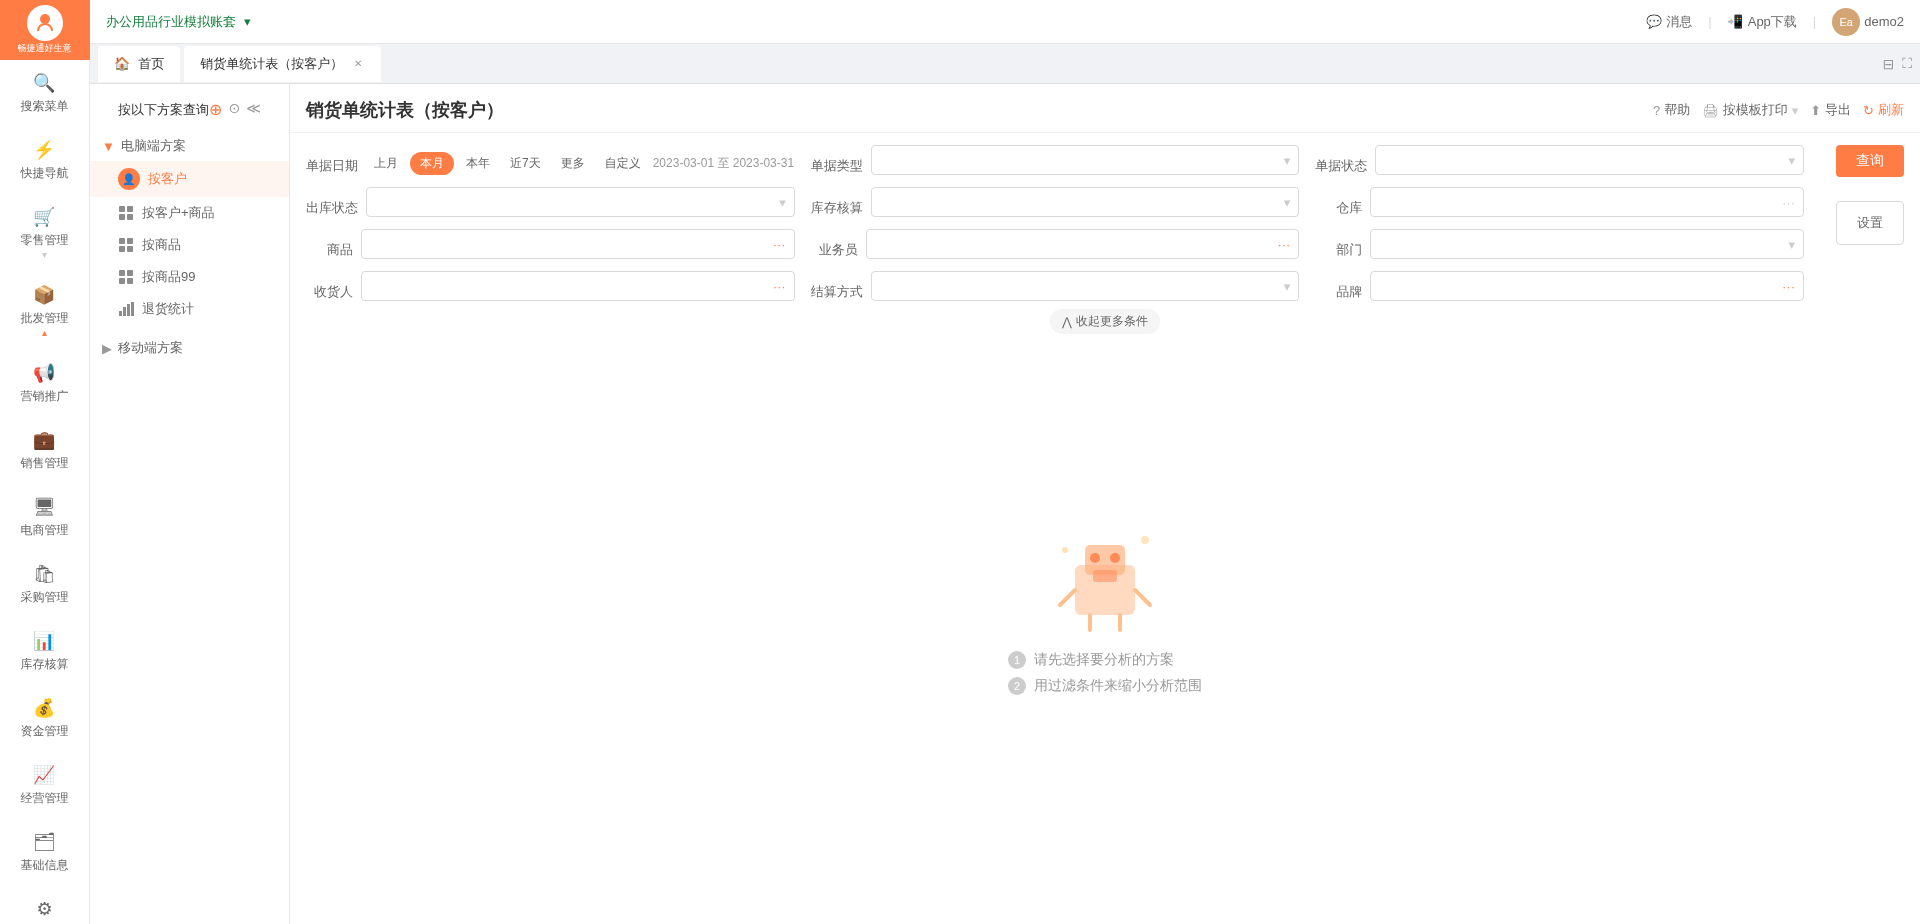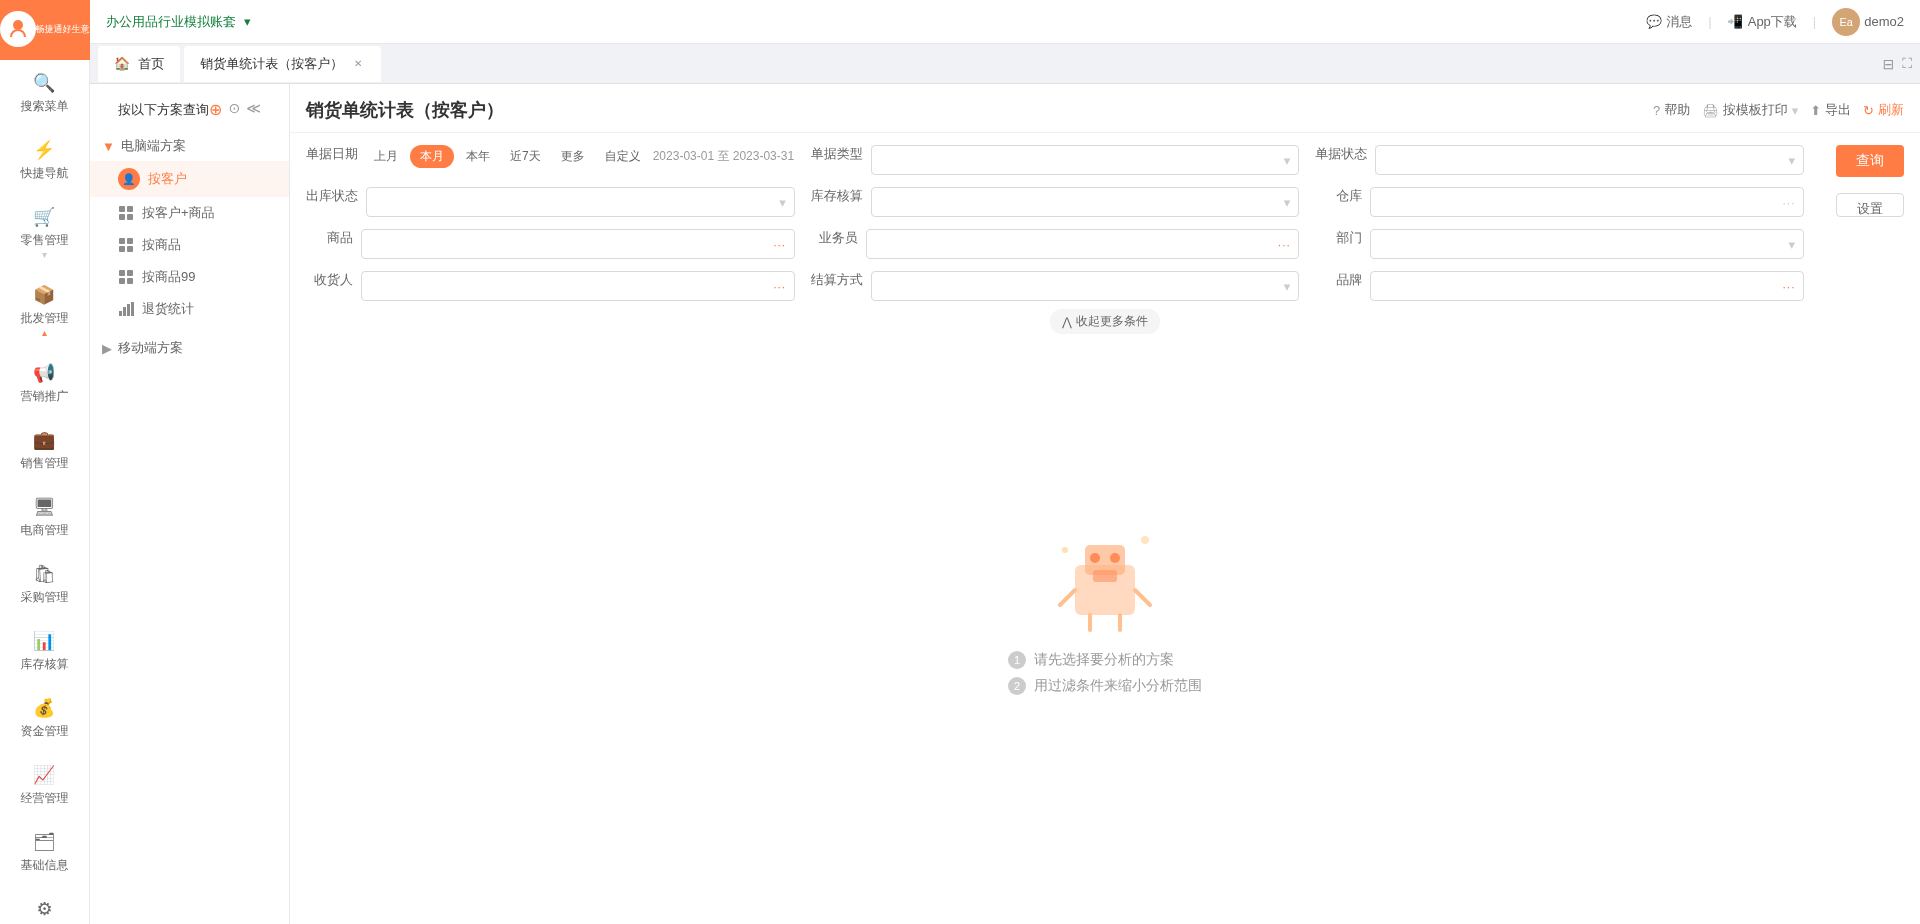--- a/index.html
+++ b/index.html
@@ -1,20 +1,20 @@
 <!DOCTYPE html>
 <html><head>
   <meta charset="utf-8">
   <style>
     * { margin: 0; padding: 0; box-sizing: border-box; }
     body { font-family: 'Microsoft YaHei', Arial, sans-serif; font-size: 13px; background: #f0f2f5; color: #333; width: 1920px; height: 924px; overflow: hidden; display: flex; }
 
     
     .sidebar { width: 90px; background: #fff; display: flex; flex-direction: column; align-items: center; border-right: 1px solid #e8e8e8; height: 924px; }
-    .logo { width: 90px; height: 60px; background: #ff7c45; display: flex; flex-direction: row; align-items: center; justify-content: center; color: white; font-size: 11px; }
+    .logo { width: 90px; height: 60px; background: #ff7c45; display: flex; flex-direction: column; align-items: center; justify-content: center; color: white; font-size: 11px; }
     .logo-icon { width: 36px; height: 36px; background: white; border-radius: 50%; display: flex; align-items: center; justify-content: center; margin-bottom: 2px; }
     .logo-icon svg { width: 24px; height: 24px; }
     .sidebar-nav { width: 100%; flex: 1; overflow-y: auto; }
     .sidebar-item { width: 100%; padding: 12px 0; display: flex; flex-direction: column; align-items: center; cursor: pointer; color: #666; font-size: 12px; border-bottom: none; }
     .sidebar-item .icon { font-size: 18px; margin-bottom: 4px; }
     .sidebar-item-label { font-size: 12px; }
 
     
     .main-area { flex: 1; display: flex; flex-direction: column; height: 924px; overflow: hidden; }
 
@@ -61,42 +61,42 @@
     
     .filter-area { padding: 12px 16px; background: #fff; }
     .filter-date-group { display: flex; align-items: center; gap: 4px; }
     .date-btn { padding: 3px 8px; font-size: 12px; color: #666; cursor: pointer; border-radius: 3px; }
     .date-btn.active { background: #ff7c45; color: white; border-radius: 12px; padding: 3px 10px; }
     .date-range { font-size: 12px; color: #999; }
     .filter-dots { color: #ff7c45; cursor: pointer; margin-left: 4px; }
 
     
     .query-btn { padding: 6px 20px; background: #ff7c45; color: white; border: none; border-radius: 4px; font-size: 14px; cursor: pointer; height: 32px; }
-    .setting-btn { padding: 6px 16px; background: #fff; color: #666; border: 1px solid #d9d9d9; border-radius: 4px; font-size: 13px; cursor: pointer; height: 24px; }
+    .setting-btn { padding: 6px 16px; background: #fff; color: #666; border: 1px solid #d9d9d9; border-radius: 4px; font-size: 13px; cursor: pointer; height: 44px; }
 
     
     .collapse-row { display: flex; justify-content: center; padding: 8px 0; }
     .collapse-btn { display: flex; align-items: center; gap: 4px; color: #666; font-size: 12px; cursor: pointer; padding: 4px 12px; border-radius: 12px; background: #f5f5f5; }
 
     
     .empty-state { flex: 1; display: flex; flex-direction: column; align-items: center; justify-content: center; gap: 16px; padding-bottom: 60px; }
     .empty-text { text-align: left; }
     .empty-text .step { display: flex; align-items: center; gap: 8px; margin-bottom: 8px; color: #999; font-size: 14px; }
     .step-num { width: 18px; height: 18px; border-radius: 50%; background: #ccc; color: white; display: flex; align-items: center; justify-content: center; font-size: 11px; }
 
-    .filter-row-actions { display: flex; flex-direction: column; gap: 16px; margin-left: 16px; justify-content: flex-end; }
+    .filter-row-actions { display: flex; flex-direction: column; gap: 24px; margin-left: 16px; justify-content: flex-end; }
 
     .top-bar-item { display: flex; align-items: center; gap: 4px; cursor: pointer; font-size: 13px; color: #666; }
     .top-bar-separator { color: #d9d9d9; }
 
     .template-print-btn { display: flex; align-items: center; gap: 4px; color: #666; font-size: 13px; cursor: pointer; }
     .filter-main-row { display: flex; gap: 16px; align-items: flex-start; }
     .filter-cols { flex: 1; display: flex; flex-direction: column; gap: 12px; }
     .filter-row-3 { display: grid; grid-template-columns: 1fr 1fr 1fr; gap: 0 16px; }
-    .filter-col-item { display: flex; align-items: flex-start; }
+    .filter-col-item { display: flex; align-items: flex-end; }
     .filter-col-label { min-width: 55px; text-align: right; padding-right: 8px; color: #666; font-size: 13px; white-space: nowrap; }
     .filter-col-value { flex: 1; height: 30px; border: 1px solid #d9d9d9; border-radius: 4px; padding: 0 8px; display: flex; align-items: center; justify-content: space-between; cursor: pointer; background: #fff; color: #bbb; font-size: 13px; }
   </style>
 </head>
 <body>
 
 <div class="sidebar">
   <div class="logo">
     <div class="logo-icon">
       <svg viewBox="0 0 24 24" fill="none">

